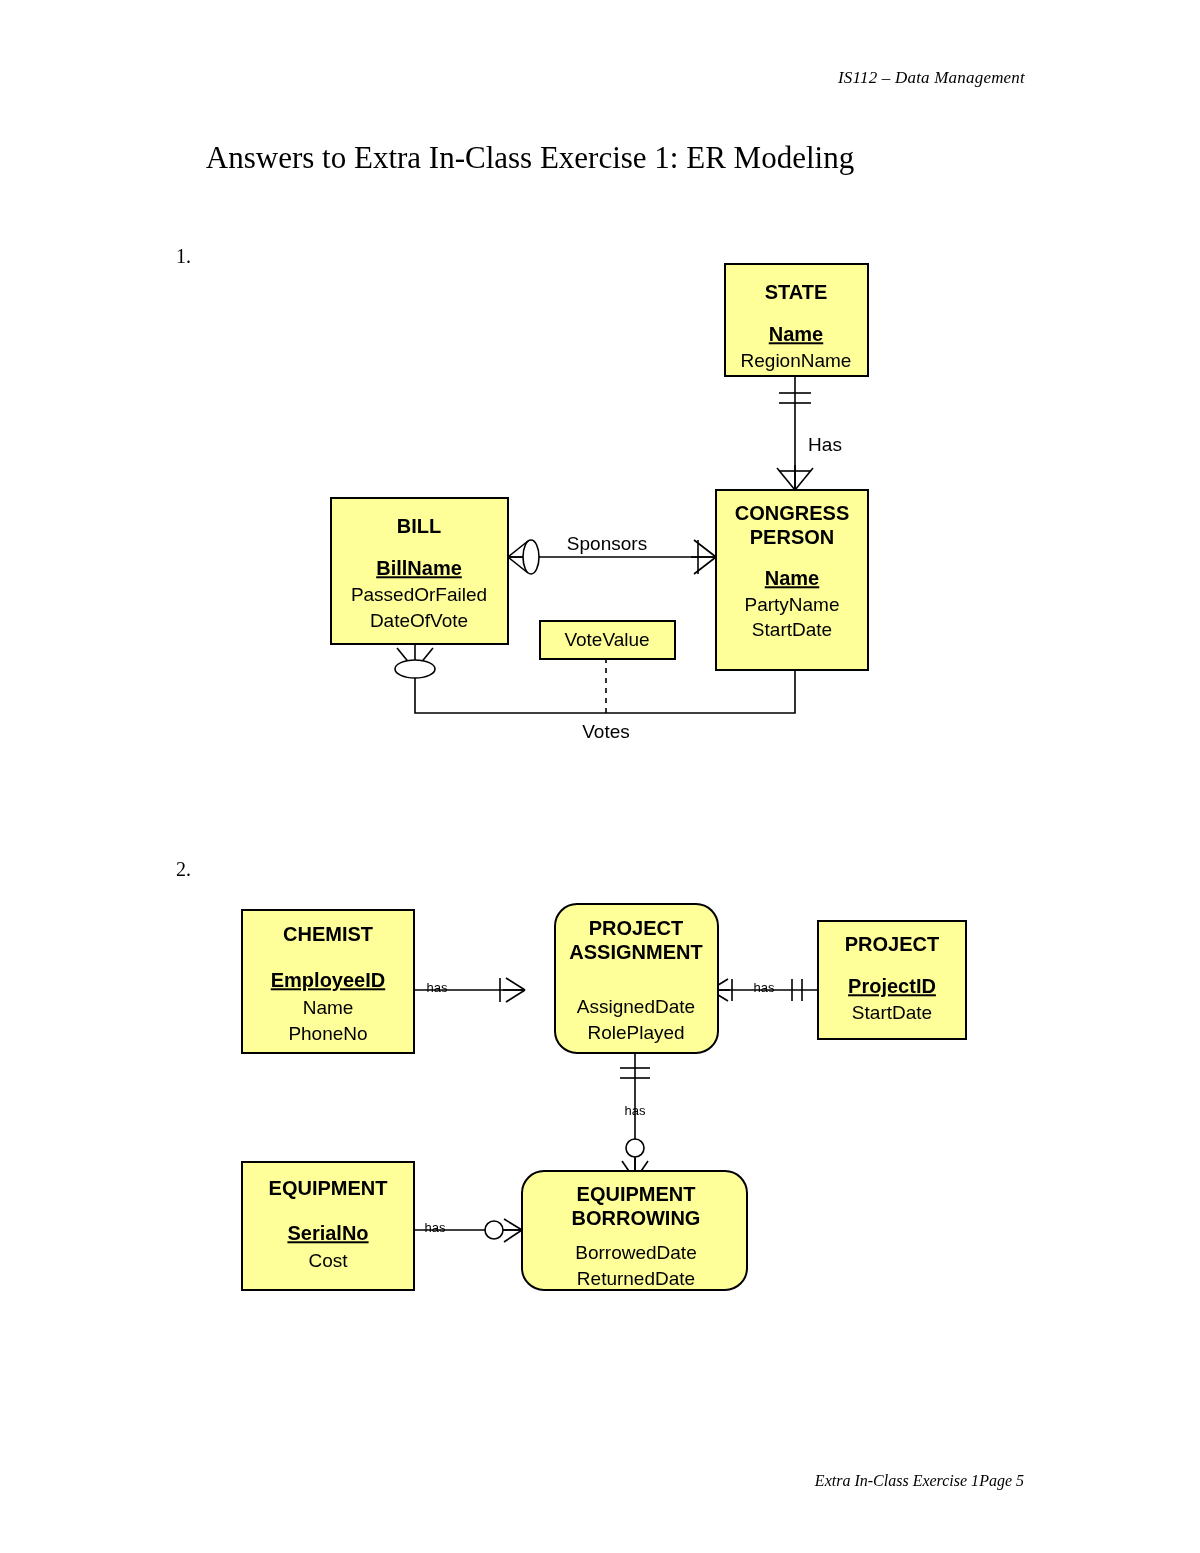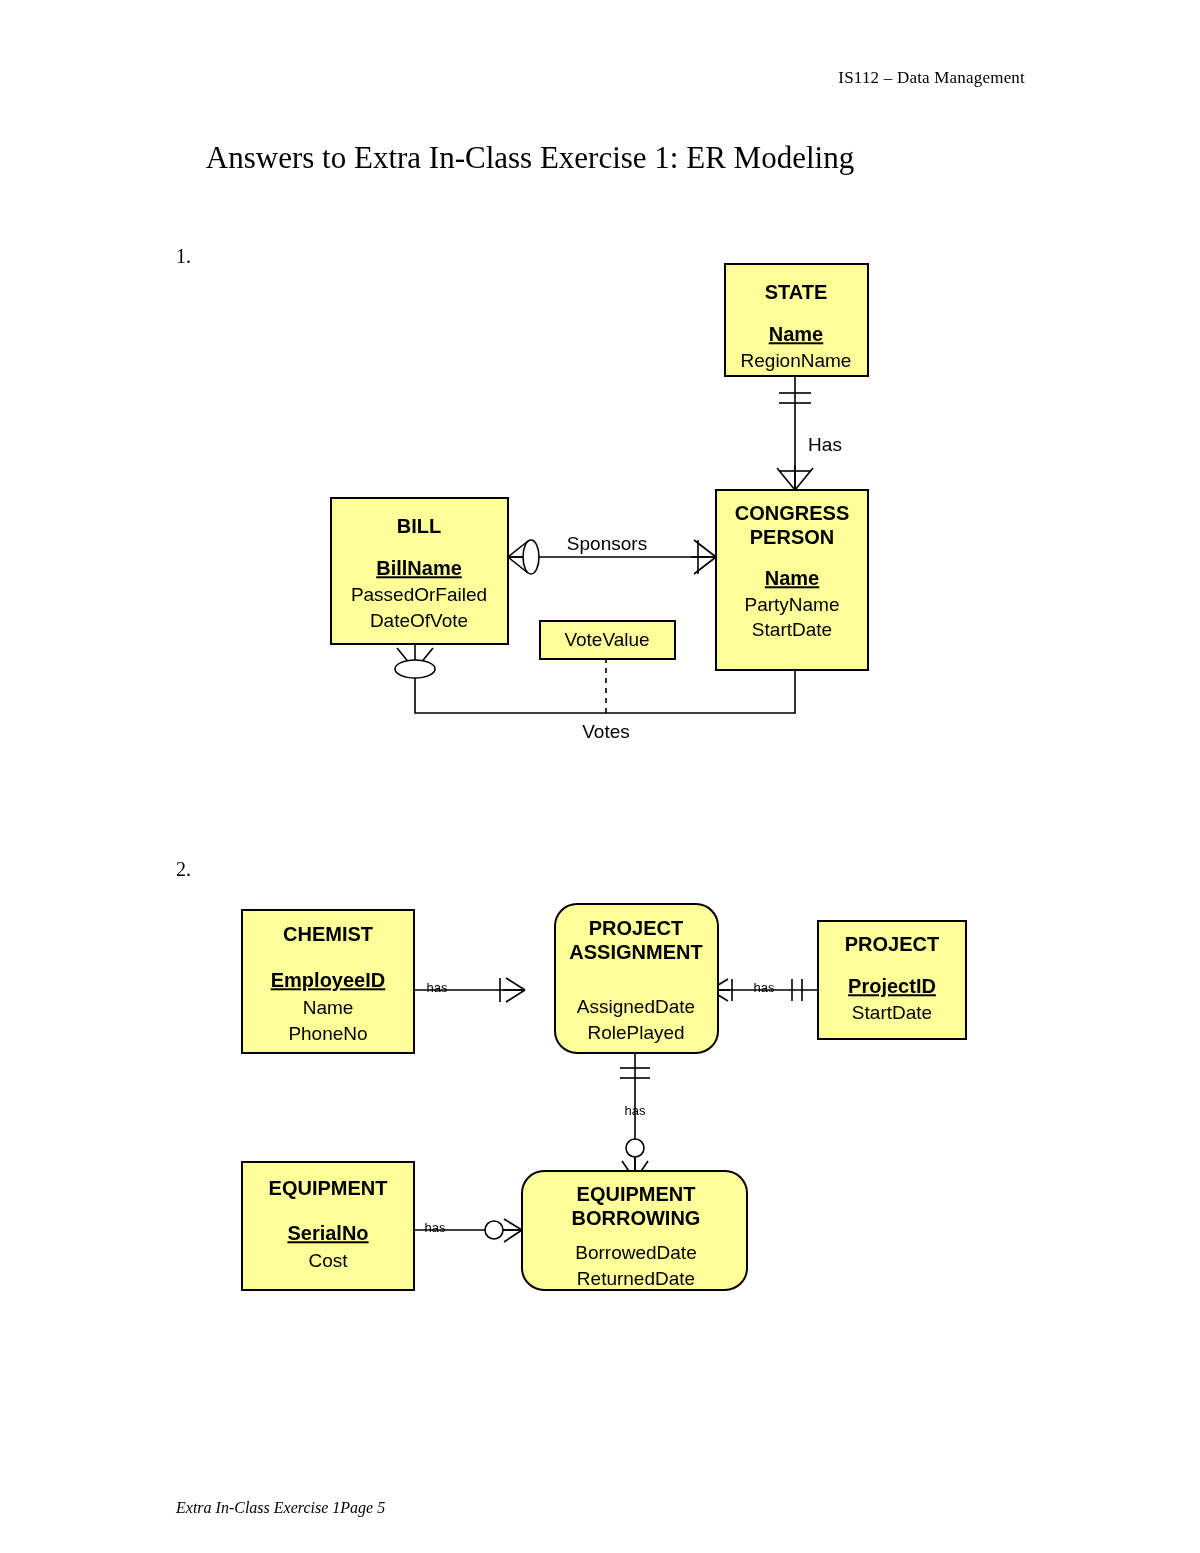--- a/index.html
+++ b/index.html
@@ -1,35 +1,35 @@
 <!DOCTYPE html>
 <html><head>
 <meta charset="utf-8">
 <style>
   html,body{margin:0;padding:0;background:#fff;}
   body{width:1200px;height:1553px;position:relative;font-family:"Liberation Serif",serif;color:#000;}
   .page{position:absolute;inset:0;}
 
   .doc-header{position:absolute;top:68px;right:175px;font-family:"Liberation Serif",serif;
-    font-size:17px;letter-spacing:.2px;white-space:nowrap;}
+    font-style:italic;font-size:17px;letter-spacing:.2px;white-space:nowrap;}
 
   .doc-title{position:absolute;top:140px;left:0;width:1060px;text-align:center;
     font-family:"Liberation Serif",serif;font-size:31px;font-weight:400;}
 
   .item-num{position:absolute;font-family:"Liberation Serif",serif;font-size:20px;}
   .num1{top:245px;left:176px;}
   .num2{top:858px;left:176px;}
 
   .diagram{position:absolute;}
   .d1{top:250px;left:170px;}
   .d2{top:890px;left:170px;}
 
-  .footer{position:absolute;bottom:36px;left:176px;width:848px;
+  .footer{position:absolute;bottom:63px;left:176px;width:848px;
     font-family:"Liberation Serif",serif;font-style:italic;font-size:16px;
-    display:flex;justify-content:flex-start;}
+    display:flex;justify-content:flex-end;}
   .footer span{white-space:nowrap;}
 
   
   text{font-family:"Liberation Sans",sans-serif;dominant-baseline:middle;}
   .ent-title{font-weight:bold;font-size:20px;text-anchor:middle;}
   .ent-pk{font-weight:bold;font-size:20px;text-anchor:middle;text-decoration:underline;}
   .ent-attr{font-size:19px;text-anchor:middle;}
   .rel-label{font-size:19px;text-anchor:middle;}
   .rel-label-sm{font-size:13px;text-anchor:middle;}
   .attr-box-text{font-size:19px;text-anchor:middle;}

